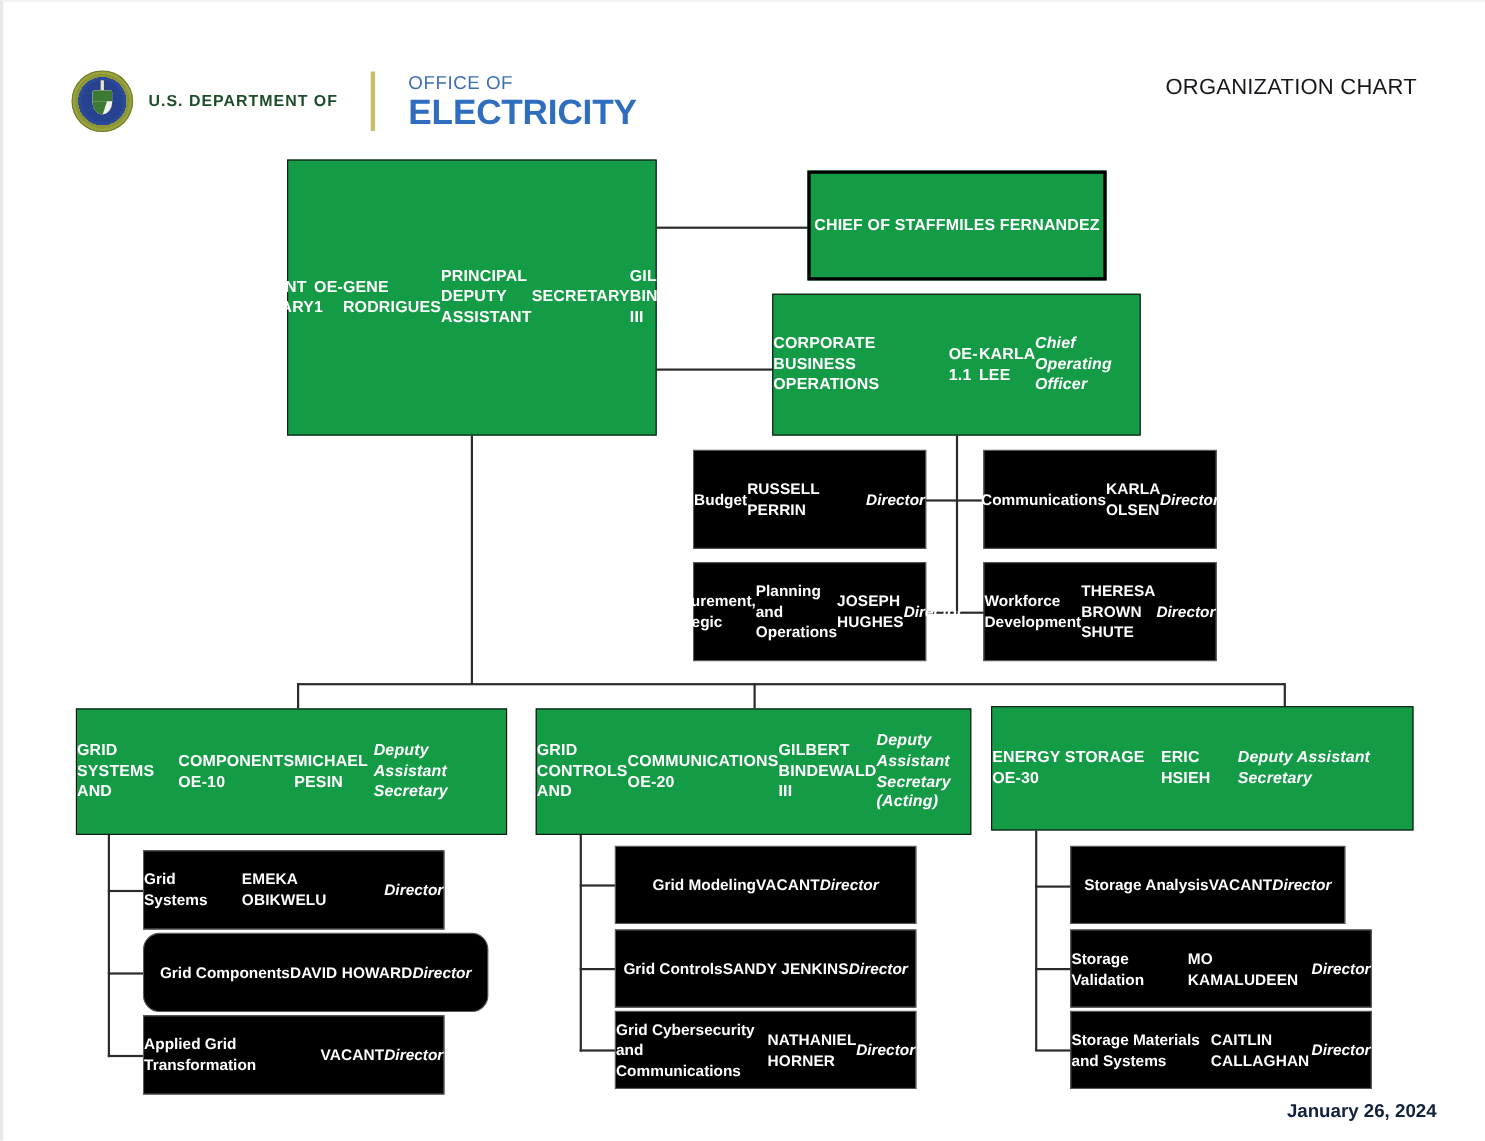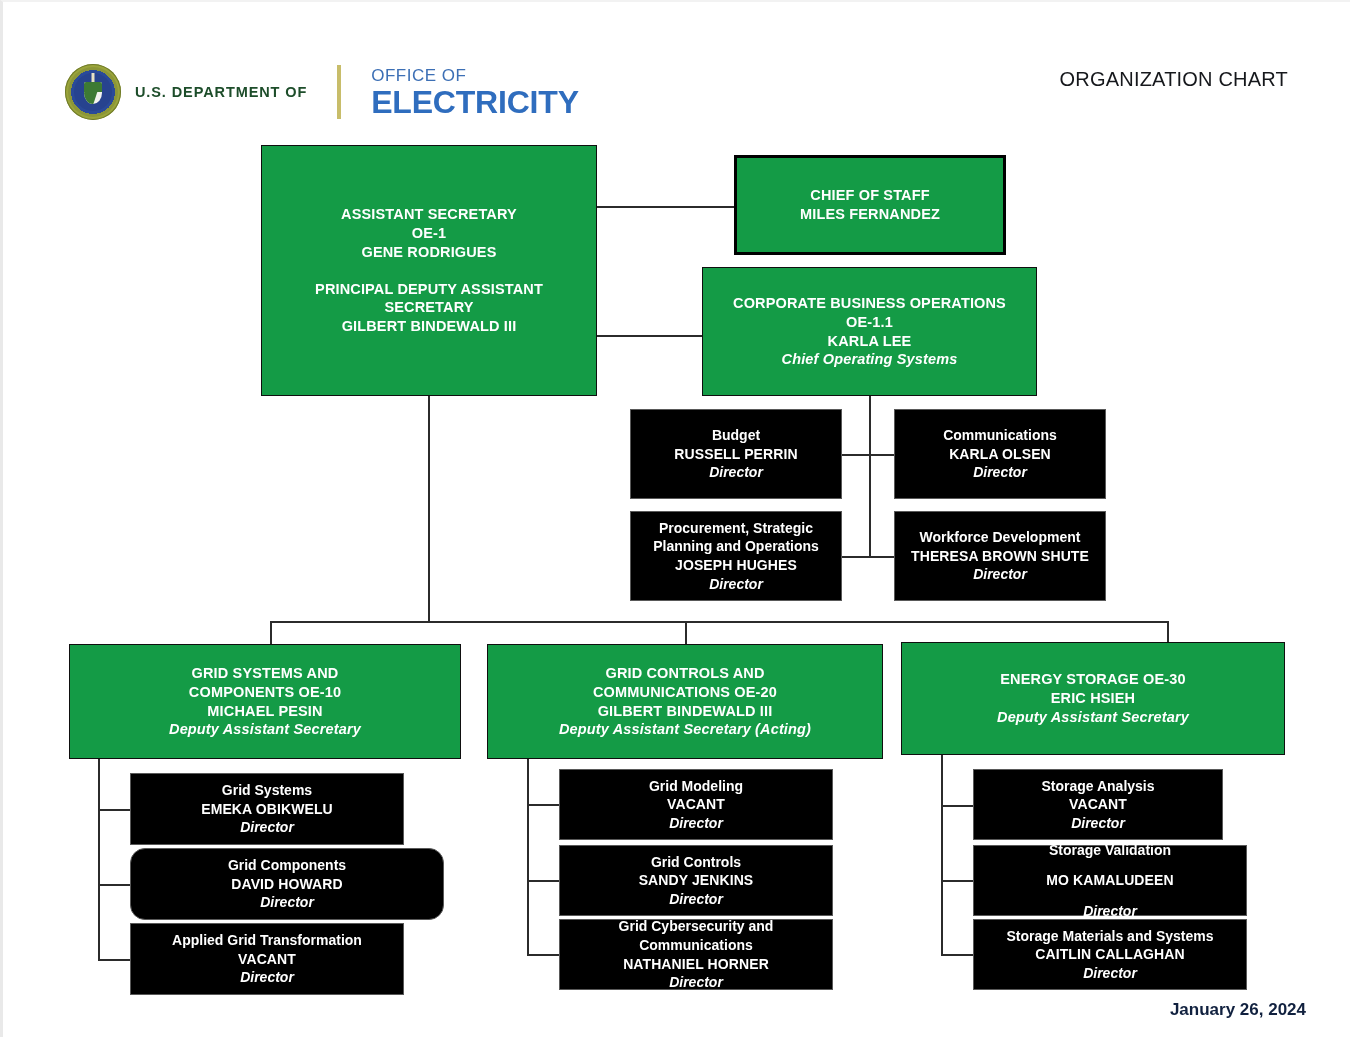--- a/index.html
+++ b/index.html
@@ -86,22 +86,22 @@
   }
   #chart-date{
     position:absolute;right:44px;top:998px;
     font-size:17px;font-weight:bold;color:#11213f;
     white-space:nowrap;
   }
 
   
   .box{
     position:absolute;box-sizing:border-box;
-    display:flex;flex-direction:column;align-items:center;justify-content:center;
-    text-align:center;color:#ffffff;
+    display:flex;flex-direction:row;align-items:center;justify-content:center;
+    color:#ffffff;
     z-index:3;
   }
   .box.green{background:#149B46;border:1.5px solid #0f0f0f;}
   .box.green.heavy{border:3px solid #000000;}
   .box.gray{background:#000000;border:1.5px solid #595959;}
 
   .box .ln{display:block;line-height:1.30;}
   .box.green .ln{font-weight:bold;font-size:14.5px;letter-spacing:0.15px;}
   .box.green .ln.ital{font-weight:bold;font-style:italic;}
   .box.green .ln.spacer{height:18px;}
@@ -191,21 +191,21 @@
 
   <div class="box green heavy" style="left:731px;top:153px;width:272px;height:100px;">
     <span class="ln">CHIEF OF STAFF</span>
     <span class="ln">MILES FERNANDEZ</span>
   </div>
 
   <div class="box green" style="left:699px;top:265px;width:335px;height:129px;">
     <span class="ln">CORPORATE BUSINESS OPERATIONS</span>
     <span class="ln">OE-1.1</span>
     <span class="ln">KARLA LEE</span>
-    <span class="ln ital">Chief Operating Systems</span>
+    <span class="ln ital">Chief Operating Officer</span>
   </div>
 
   <div class="box gray" style="left:627px;top:407px;width:212px;height:90px;">
     <span class="ln title">Budget</span>
     <span class="ln name">RUSSELL PERRIN</span>
     <span class="ln role">Director</span>
   </div>
 
   <div class="box gray" style="left:891px;top:407px;width:212px;height:90px;">
     <span class="ln title">Communications</span>

